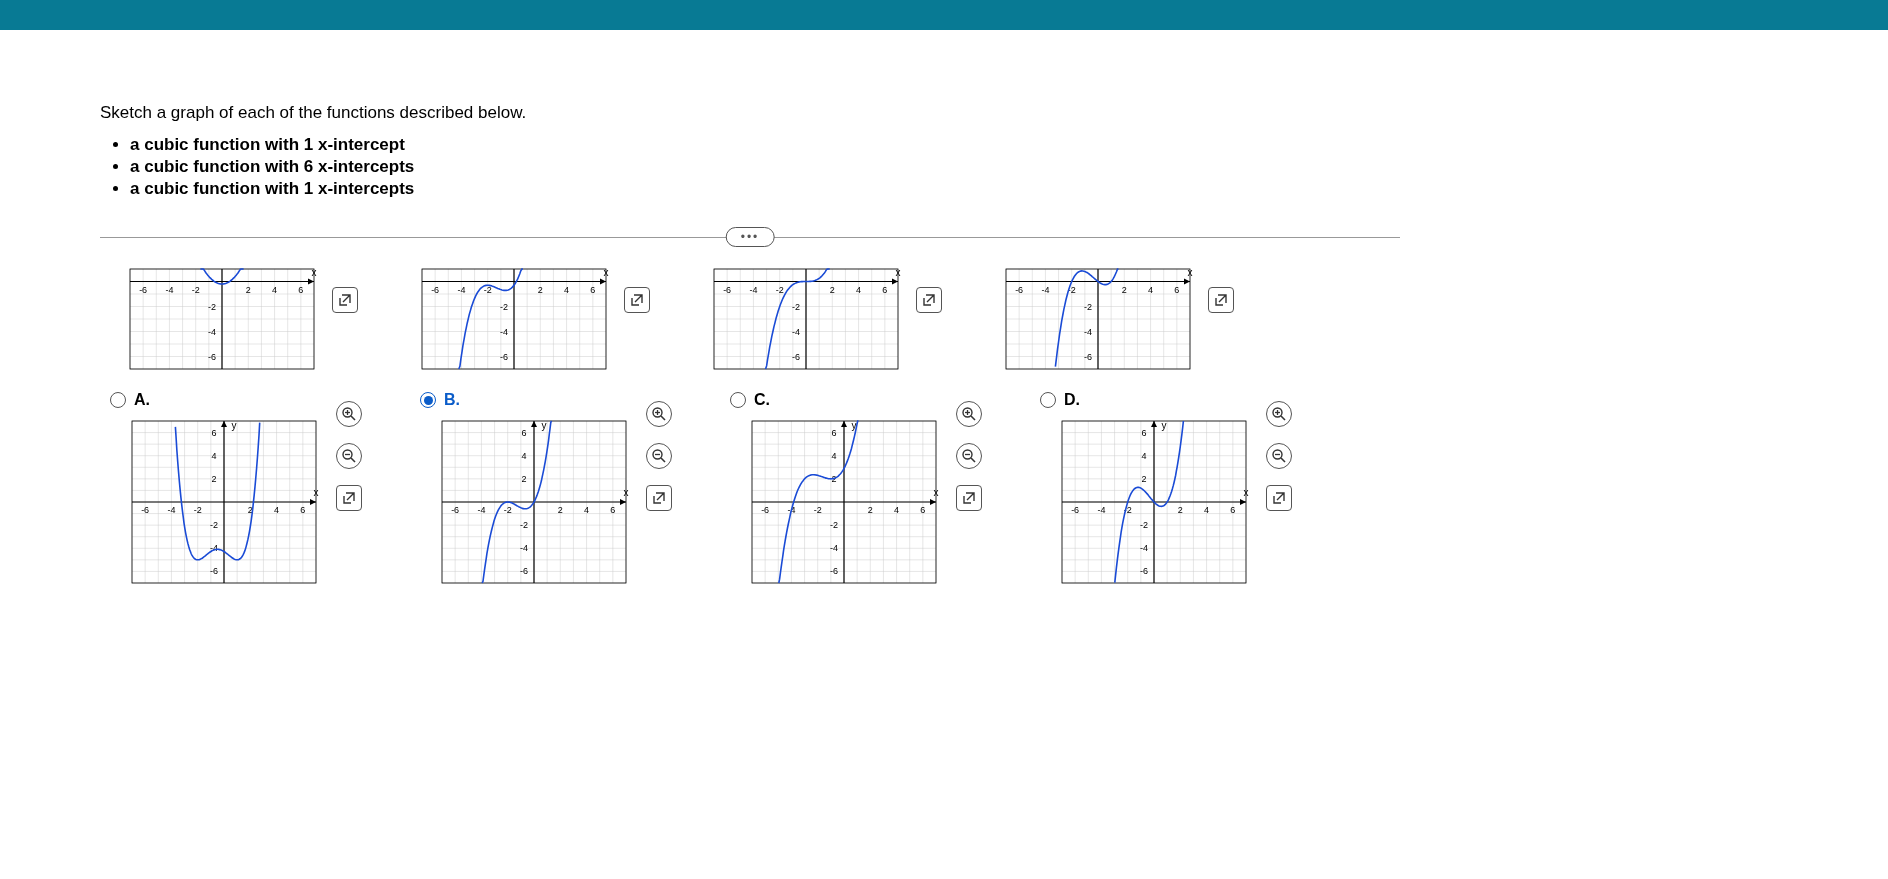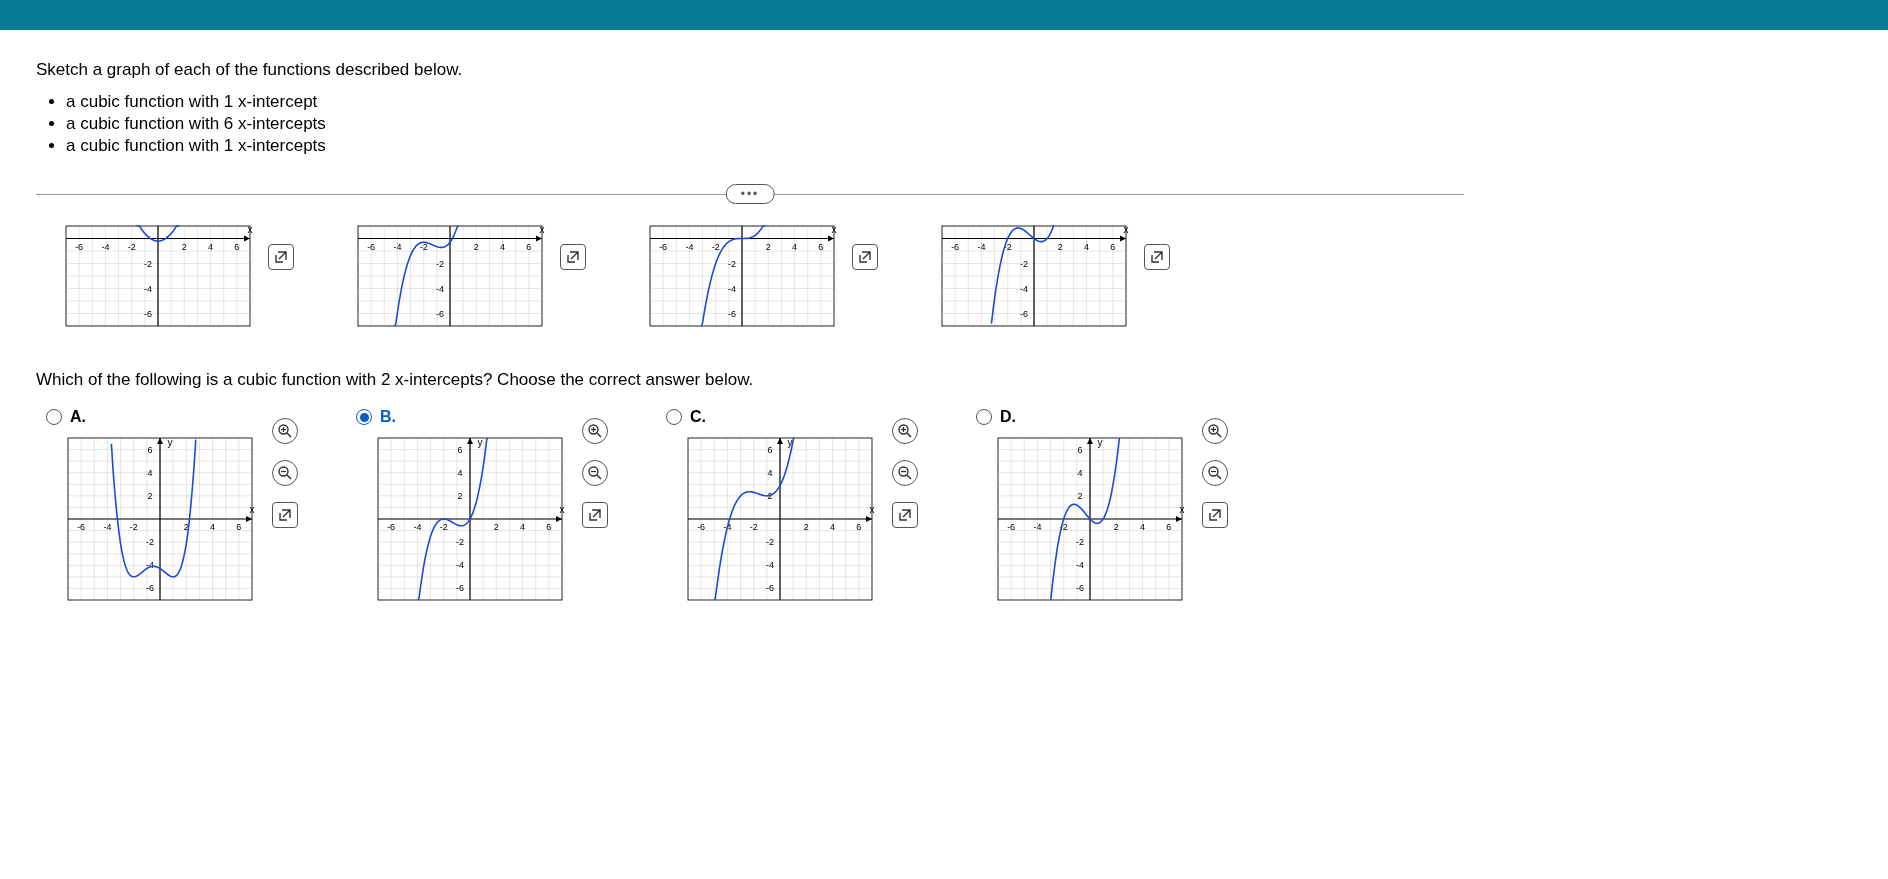--- a/index.html
+++ b/index.html
@@ -1,20 +1,20 @@
 <!DOCTYPE html>
 <html><head>
 <meta charset="utf-8">
 <style>
 * { box-sizing: border-box; margin: 0; padding: 0; }
 body { font-family: Arial, Helvetica, sans-serif; font-size: 16px; color: #000; background: #fff; width: 1888px; }
 .header-bar { height: 30px; background: #087a94; width: 100%; }
-.content { padding: 30px 36px; max-width: 1500px; }
+.content { padding: 30px 100px; max-width: 1500px; margin-top: 43px; }
 .prompt { margin-bottom: 10px; font-size: 17px; }
-.bullets { margin: 12px 0 0 30px; font-size: 17px; }
+.bullets { margin: 12px 0 0 30px; font-size: 17px; font-weight: bold; }
 .bullets li { list-style-type: disc; margin: 2px 0; }
 .divider-row { position: relative; margin: 28px 0 18px 0; height: 20px; }
 .divider-line { border: none; border-top: 1px solid #999; width: 100%; position: absolute; top: 10px; }
 .ellipsis { position: absolute; left: 50%; transform: translateX(-50%); top: 0; background: #fff; border: 1px solid #555; border-radius: 12px; padding: 2px 14px; font-size: 12px; color: #555; letter-spacing: 2px; cursor: pointer; }
 .row-graphs { display: flex; gap: 100px; margin-left: 26px; }
 .graph-block { position: relative; }
 .mini-graph { width: 192px; height: 108px; position: relative; }
 .popout-btn { position: absolute; top: 22px; right: -40px; width: 26px; height: 26px; border: 1px solid #555; border-radius: 4px; background: #fff; display: flex; align-items: center; justify-content: center; cursor: pointer; }
 .question2 { margin-top: 40px; font-size: 17px; }
 .options { display: flex; gap: 100px; margin: 18px 0 0 10px; }
@@ -248,21 +248,20 @@
           </g>
         </svg>
       <div class="popout-btn">
         <svg width="14" height="14" viewBox="0 0 14 14">
             <path d="M4 2 H12 V10 M12 2 L5 9 M2 5 V12 H9" fill="none" stroke="#333" stroke-width="1.4"></path>
           </svg>
       </div>
     </div>
   </div>
 
-  <p class="question2">Which of the following is a cubic function with 2 x-intercepts? Choose the correct answer below.</p>
 
   <div class="options">
     <div class="option">
       <div class="option-head">
         <span class="radio"></span>
         <span class="option-label">A.</span>
       </div>
       <svg class="opt-graph" viewBox="0 0 192 170">
           <g class="grid-oA">
             <line x1="4" y1="166" x2="4" y2="4" stroke="#ccc" stroke-width="0.5"></line>

